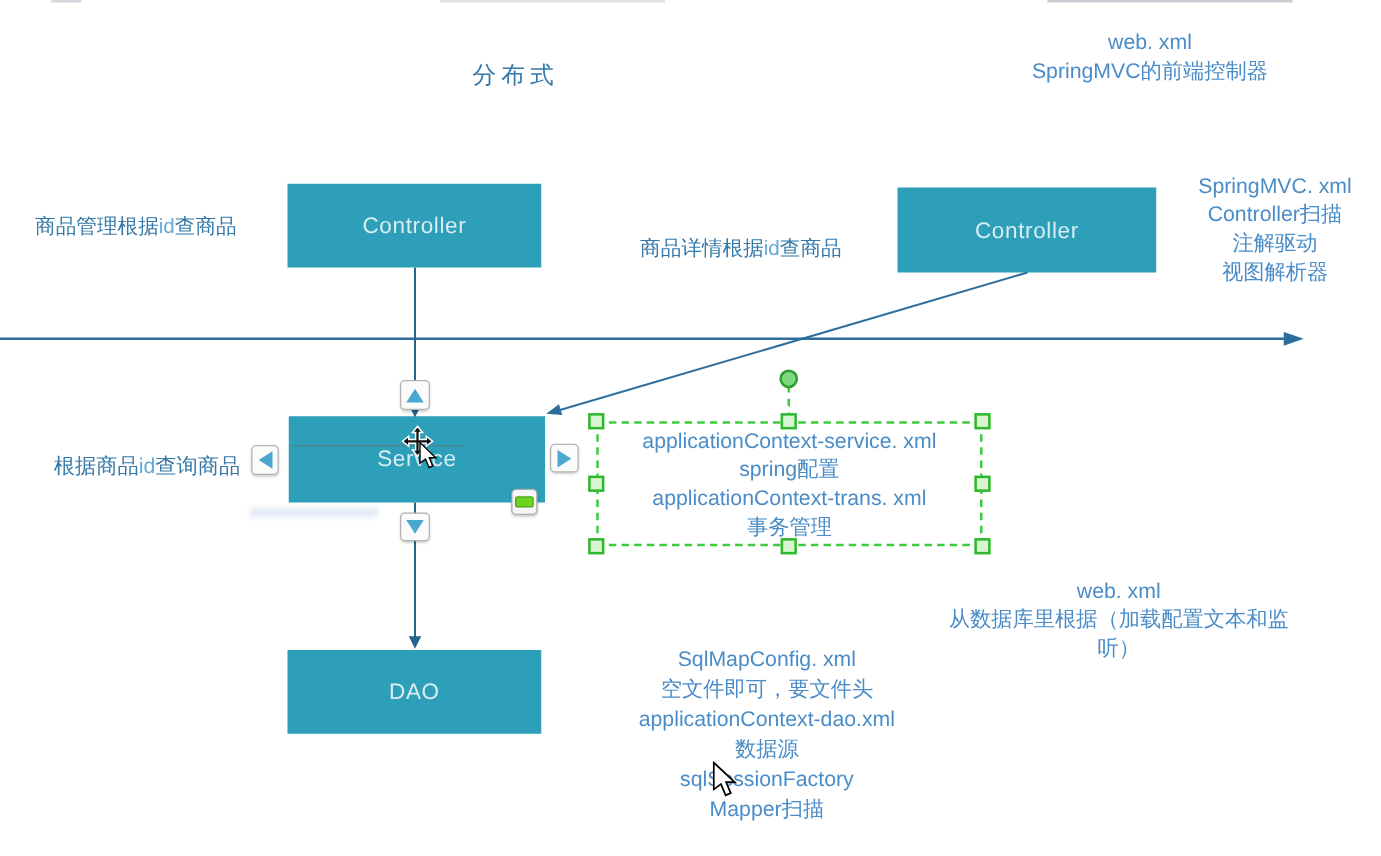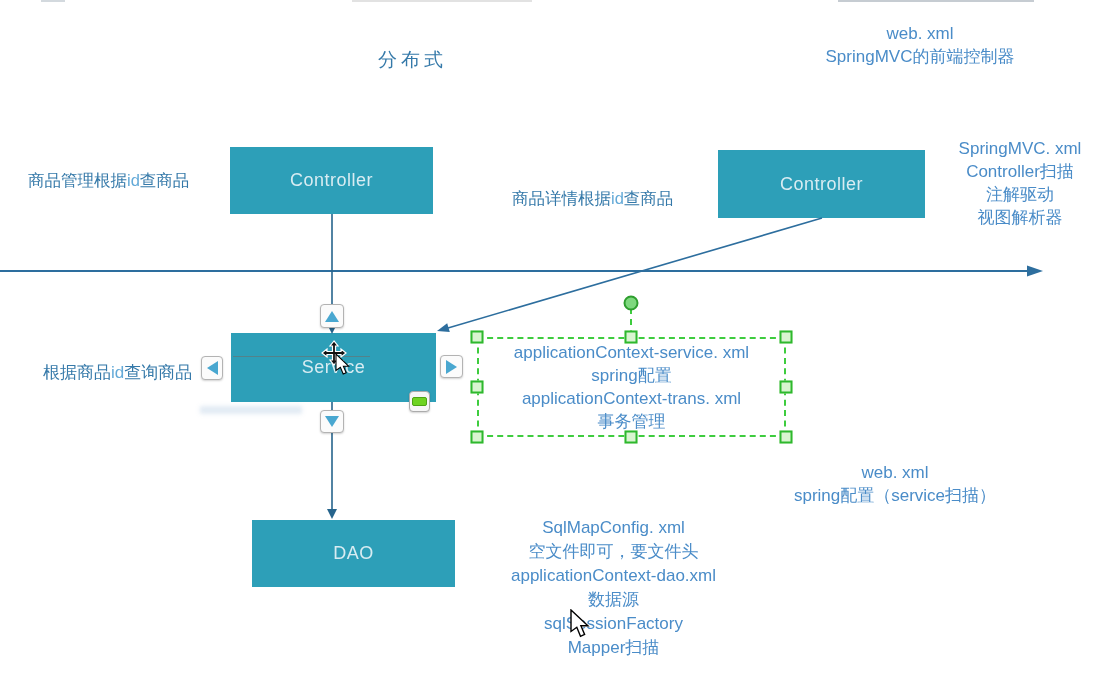--- a/index.html
+++ b/index.html
@@ -24,21 +24,21 @@
   .artifact{position:absolute;top:0;height:2px;}
   #artifact-1{left:41px;width:24px;background:#d3d9de;}
   #artifact-2{left:352px;width:180px;background:#e2e2e2;}
   #artifact-3{left:838px;width:196px;background:#c6ccd2;}
 
   .diagram-box{position:absolute;background:var(--box-fill);display:flex;align-items:center;justify-content:center;z-index:2;}
   .diagram-box .box-label{color:var(--box-text);font-size:18px;letter-spacing:.5px;}
   #box-controller-left{left:230px;top:147px;width:203px;height:67px;}
   #box-controller-right{left:718px;top:150px;width:207px;height:68px;}
   #box-service{left:231px;top:333px;width:205px;height:69px;}
-  #box-dao{left:230px;top:520px;width:203px;height:67px;margin-left:22px;}
+  #box-dao{left:230px;top:520px;width:203px;height:67px;}
 
   #arrow-layer{position:absolute;left:0;top:0;width:1105px;height:685px;z-index:3;pointer-events:none;}
 
   .cn-label{position:absolute;color:var(--label-blue);font-size:16.5px;white-space:nowrap;z-index:2;}
   .cn-label .id-part{color:var(--id-blue);text-align:center;}
   #label-distributed{left:378px;top:47px;font-size:19px;letter-spacing:4px;}
   #label-controller-left{left:28px;top:170px;}
   #label-controller-right{left:512px;top:188px;}
   #label-service{left:43px;top:361px;font-size:17px;}
   #label-dao{left:15px;top:540px;}
@@ -140,21 +140,21 @@
 
   <div class="note" id="note-springmvc">
     <div>SpringMVC. xml</div>
     <div>Controller扫描</div>
     <div>注解驱动</div>
     <div>视图解析器</div>
   </div>
 
   <div class="note" id="note-web-spring">
     <div>web. xml</div>
-    <div>spring配置（service扫描）</div>
+    <div>从数据库里根据（加载配置文本和监听）</div>
   </div>
 
   <div class="note" id="note-dao-config">
     <div>SqlMapConfig. xml</div>
     <div>空文件即可，要文件头</div>
     <div>applicationContext-dao.xml</div>
     <div>数据源</div>
     <div>sqlSessionFactory</div>
     <div>Mapper扫描</div>
   </div>

